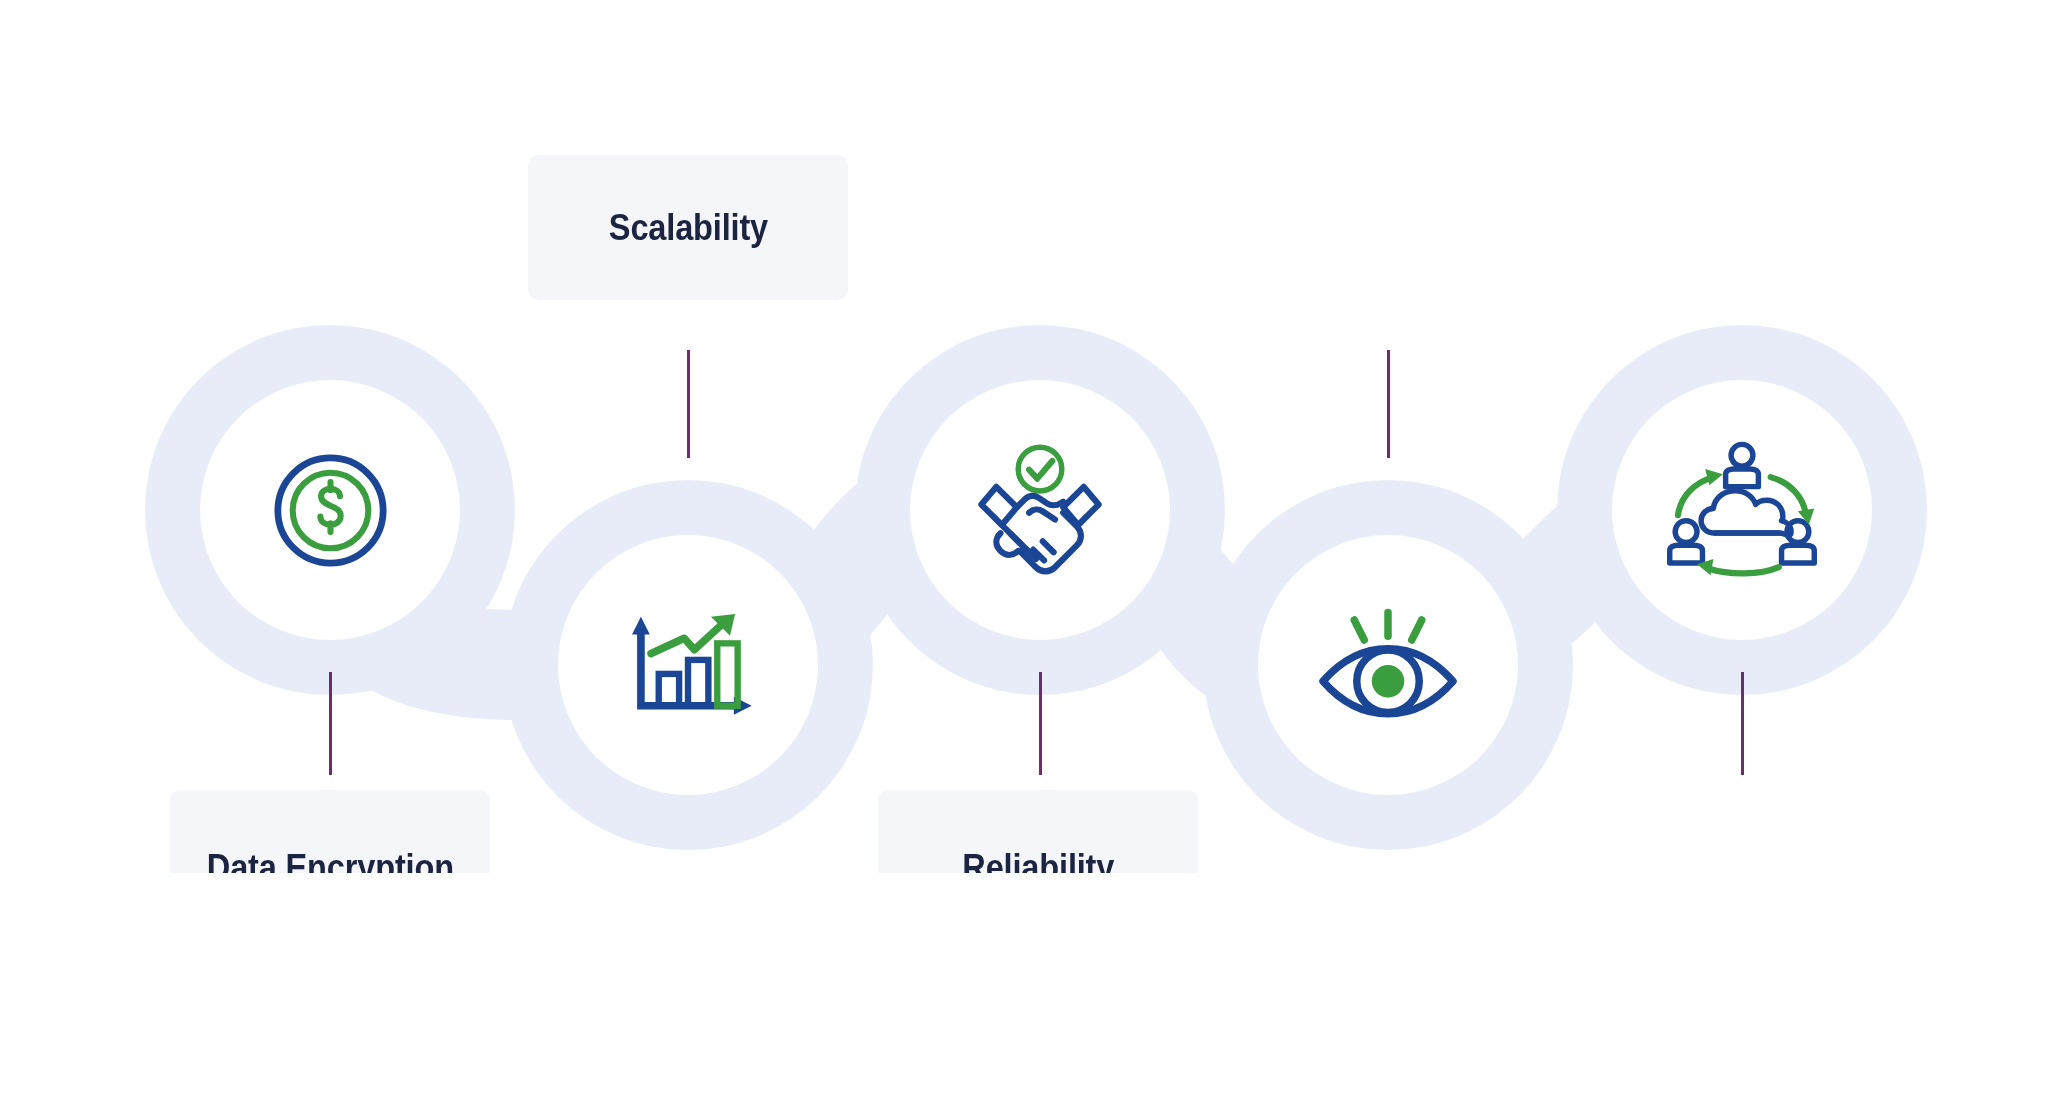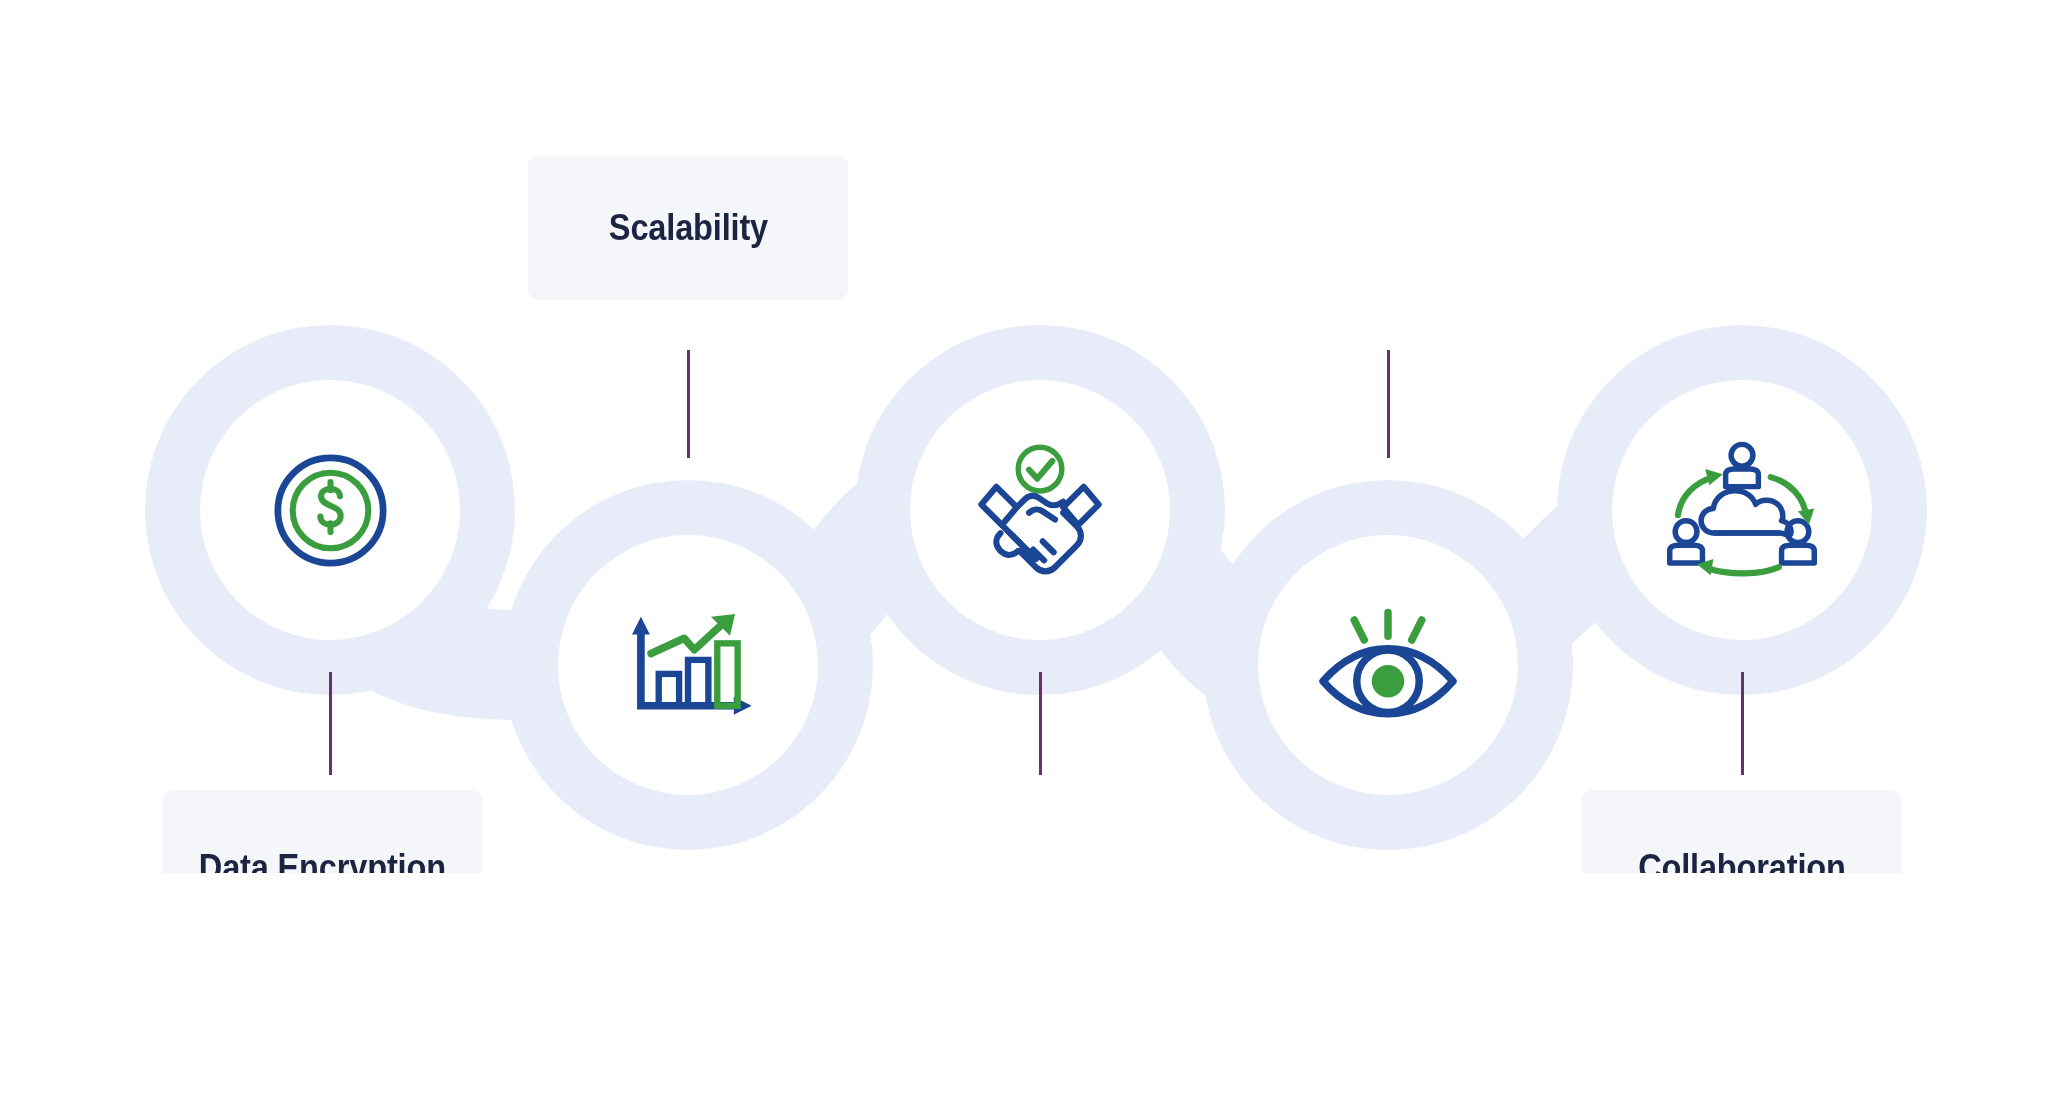--- a/index.html
+++ b/index.html
@@ -191,22 +191,22 @@
       <path d="M 82 94 C 68 100, 46 100, 30 95" fill="none" stroke="#3a9e3e" stroke-width="4.5" stroke-linecap="round"></path>
       <path d="M 22 92 L 34 88 L 32 100 Z" fill="#3a9e3e"></path>
     </svg>
   </div>
 
   <div class="label-box" style="left:528px; top:155px; width:320px; height:145px;">
     <span class="label-text">Scalability</span>
   </div>
 
 
-  <div class="label-box" style="left:162px; top:790px; width:320px; height:155px;">
+  <div class="label-box" style="left:170px; top:790px; width:320px; height:155px;">
     <span class="label-text">Data Encryption</span>
   </div>
 
-
-  <div class="label-box" style="left:1582px; top:790px; width:320px; height:155px;">
-    <span class="label-text">Collaboration</span>
-  </div>
+  <div class="label-box" style="left:878px; top:790px; width:320px; height:155px;">
+    <span class="label-text">Reliability</span>
+  </div>
+
 
 </div>
 
 </body></html>

